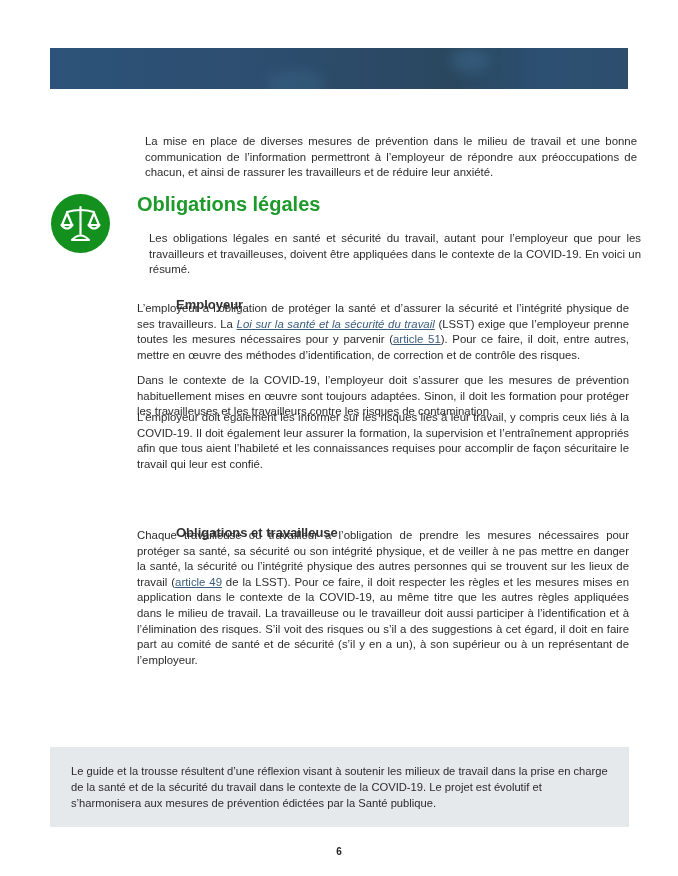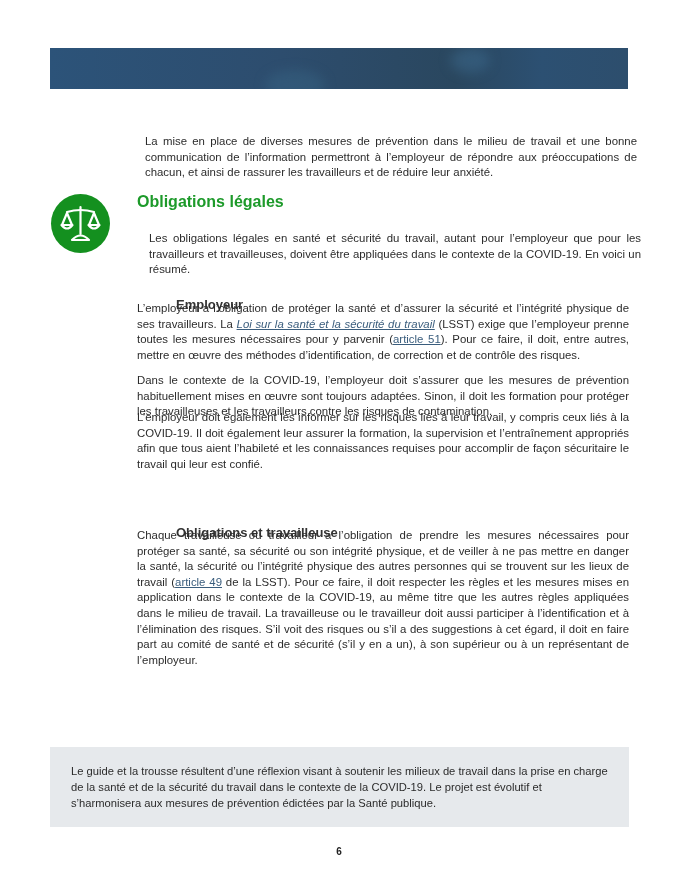--- a/index.html
+++ b/index.html
@@ -10,21 +10,21 @@
             overflow: hidden; }
   .banner .blob1 { position: absolute; left: 215px; top: 22px; width: 60px; height: 30px;
                    border-radius: 50%; background: rgba(60,110,140,0.35); filter: blur(6px); }
   .banner .blob2 { position: absolute; left: 400px; top: 0px; width: 40px; height: 25px;
                    border-radius: 50%; background: rgba(70,120,160,0.35); filter: blur(6px); }
   .text { font-size: 11.4px; line-height: 15.6px; text-align: justify; }
   .intro { position: absolute; left: 137px; top: 126px; width: 492px; }
   .icon-circle { position: absolute; left: 51px; top: 194px; width: 59px; height: 59px;
                  border-radius: 50%; background: #14901f; }
   .icon-circle svg { position: absolute; left: 9px; top: 10px; }
-  .h2 { position: absolute; left: 137px; top: 193px; font-size: 16px; font-weight: bold;
+  .h2 { position: absolute; left: 137px; top: 193px; font-size: 20px; font-weight: bold;
         color: #1d9a2a; margin: 0; }
   .sec-intro { position: absolute; left: 137px; top: 219px; width: 492px; }
   .h3 { position: absolute; left: 137px; font-size: 13px; font-weight: bold; color: #333; margin: 15px; padding-left: 24px; }
   .p { position: absolute; left: 137px; width: 492px; margin: 0; }
   a.lnk { color: #3a5d7d; text-decoration: underline; }
   a.lnk.it { font-style: italic; }
   .note { position: absolute; left: 50px; top: 728px; width: 579px; height: 80px;
           background: #e6e9ec; margin-top: 19px; }
   .note .text { position: absolute; left: 21px; top: 16px; width: 540px; font-size: 11.2px; line-height: 16px; text-align: left; }
   .pagenum { position: absolute; left: 0; width: 678px; top: 846px; text-align: center;

